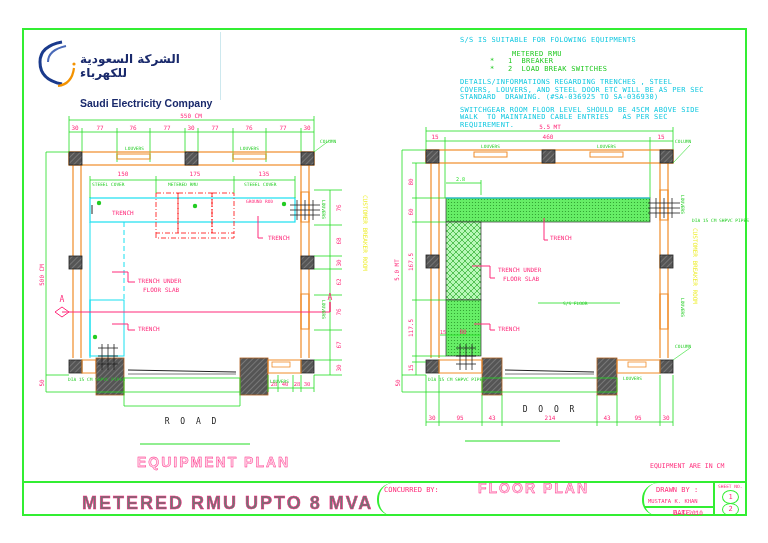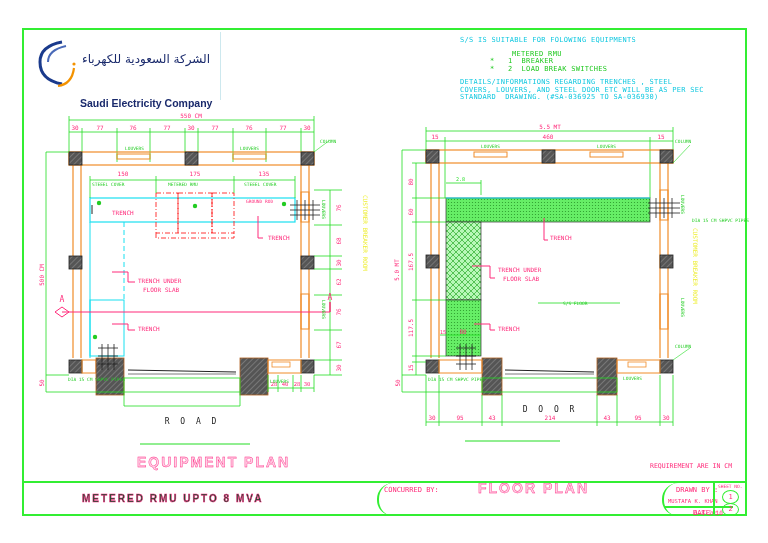--- a/index.html
+++ b/index.html
@@ -1,28 +1,28 @@
 <!DOCTYPE html>
 <html><head>
 <meta charset="utf-8">
 <style>
   html,body{margin:0;padding:0;background:#ffffff;}
   body{width:768px;height:543px;position:relative;overflow:hidden;font-family:"DejaVu Sans Mono","Liberation Mono",monospace;}
   .frame{position:absolute;left:22px;top:28px;width:725px;height:488px;border:2px solid #33ee33;box-sizing:border-box;}
   .logo-divider{position:absolute;left:220px;top:32px;width:1px;height:68px;background:#cde8ee;}
-  .logo-arabic{position:absolute;left:80px;top:52px;font-family:"DejaVu Sans",sans-serif;font-size:12px;color:#1a2a6c;font-weight:normal;direction:rtl;width:130px;text-align:right;}
+  .logo-arabic{position:absolute;left:80px;top:52px;font-family:"DejaVu Sans",sans-serif;font-size:12px;color:#1a2a6c;font-weight:bold;direction:rtl;width:130px;text-align:left;}
   .logo-en{position:absolute;left:80px;top:69px;font-family:"Liberation Sans",sans-serif;font-size:10.5px;color:#1a2a6c;font-weight:bold;margin-top:28px;}
   .notes{position:absolute;left:460px;top:24px;color:#10c8e0;font-size:7px;line-height:7.5px;letter-spacing:0.3px;white-space:pre;margin-top:13px;}
   .notes .equip{color:#1ec81e;}
   svg{position:absolute;left:0;top:0;}
   .lbl{font-family:"DejaVu Sans Mono","Liberation Mono",monospace;}
   .plan-title{position:absolute;font-family:"Liberation Sans",sans-serif;font-weight:bold;color:#ff1a7a;font-size:14px;letter-spacing:2px;-webkit-text-stroke:0.4px #ff1a7a;color:#ffd1e6;margin-top:28px;}
   .title-row{position:absolute;left:22px;top:481px;width:725px;height:35px;border-top:2px solid #33ee33;box-sizing:border-box;}
   .tcell{position:absolute;top:0;height:33px;border-left:2px solid #33ee33;box-sizing:border-box;font-size:7px;color:#ff2a7a;}
-  .big-title{position:absolute;left:60px;top:10px;font-family:"Liberation Sans",sans-serif;font-weight:bold;font-size:10px;letter-spacing:2px;color:#14532d;text-align:center;-webkit-text-stroke:0.5px #ff1a7a;}
+  .big-title{position:absolute;left:60px;top:10px;font-family:"Liberation Sans",sans-serif;font-weight:bold;font-size:18px;letter-spacing:2px;color:#737373;text-align:center;-webkit-text-stroke:0.5px #ff1a7a;}
   .dim-note{position:absolute;left:650px;top:462px;font-size:6.5px;color:#ff2a7a;}
 </style>
 </head>
 <body>
 
 <div class="frame"></div>
 
 <svg width="768" height="543">
   <g>
     <path d="M62 42 Q40 46 40 62 Q40 80 62 84" stroke="#1a3a8c" stroke-width="3" fill="none"></path>
@@ -30,21 +30,23 @@
     <path d="M58 86 Q72 84 74 68" stroke="#f39200" stroke-width="2.2" fill="none"></path>
     <circle cx="74" cy="64" r="1.6" fill="#f39200"></circle>
   </g>
 </svg>
 <div class="logo-divider"></div>
 <div class="logo-arabic">الشركة السعودية للكهرباء</div>
 <div class="logo-en">Saudi Electricity Company</div>
 
 <div class="notes"><div>S/S IS SUITABLE FOR FOLOWING EQUIPMENTS</div><div style="height:6px"></div><div class="equip" style="padding-left:52px">METERED RMU</div><div class="equip" style="padding-left:30px"><span>*</span>   <span>1</span>  <span>BREAKER</span></div><div class="equip" style="padding-left:30px"><span>*</span>   <span>2</span>  <span>LOAD BREAK SWITCHES</span></div><div style="height:6px"></div><div>DETAILS/INFORMATIONS REGARDING TRENCHES , STEEL
 COVERS, LOUVERS, AND STEEL DOOR ETC WILL BE AS PER SEC
-STANDARD  DRAWING. (#SA-036925 TO SA-036930)</div><div style="height:5px"></div></div>
+STANDARD  DRAWING. (#SA-036925 TO SA-036930)</div><div style="height:5px"></div><div>SWITCHGEAR ROOM FLOOR LEVEL SHOULD BE 45CM ABOVE SIDE
+WALK  TO MAINTAINED CABLE ENTRIES   AS PER SEC
+REQUIREMENT.</div></div>
 
 <svg width="768" height="543">
   <defs>
     <pattern id="hatch" width="4" height="4" patternUnits="userSpaceOnUse" patternTransform="rotate(45)">
       <rect width="4" height="4" fill="#555"></rect>
       <line x1="0" y1="0" x2="0" y2="4" stroke="#999" stroke-width="1"></line>
     </pattern>
     <pattern id="mesh" width="3" height="3" patternUnits="userSpaceOnUse">
       <rect width="3" height="3" fill="#66ee66"></rect>
       <circle cx="1.5" cy="1.5" r="0.6" fill="#2a9a2a"></circle>
@@ -350,28 +352,28 @@
   </g>
   <g class="lbl" font-size="8" fill="#222">
     <text x="192" y="424" text-anchor="middle" letter-spacing="3">R O A D</text>
     <text x="550" y="412" text-anchor="middle" letter-spacing="3">D O O R</text>
   </g>
 </svg>
 
 <div class="plan-title" style="left:137px;top:426px;">EQUIPMENT PLAN</div>
 <div class="plan-title" style="left:478px;top:452px;">FLOOR PLAN</div>
 
-<div class="dim-note">REQUIREMENT ARE IN CM</div>
+<div class="dim-note">EQUIPMENT ARE IN CM</div>
 
 <div class="title-row">
   <div class="big-title">METERED RMU UPTO 8 MVA</div>
   <div class="tcell" style="left:355px;width:97px;border-radius:16px;">
     <div style="position:absolute;left:5px;top:3px;">CONCURRED BY:</div>
   </div>
-  <div class="tcell" style="left:640px;width:83px;border-radius:16px;">
+  <div class="tcell" style="left:620px;width:83px;border-radius:16px;">
     <div style="position:absolute;left:12px;top:3px;">DRAWN  BY :</div>
     <div style="position:absolute;left:4px;top:15px;font-size:5.5px;">MUSTAFA K. KHAN</div>
     <div style="position:absolute;left:0;top:23px;width:69px;border-top:2px solid #33ee33;height:10px;">
       <span style="position:absolute;left:3px;top:1px;margin-left:26px;">DATE :</span>
       <span style="position:absolute;left:30px;top:1px;font-size:6px;">6-8-2010</span>
     </div>
   </div>
   <div class="tcell" style="left:691px;width:32px;">
     <div style="position:absolute;left:3px;top:1px;font-size:4.5px;">SHEET NO.</div>
     <div style="position:absolute;left:7px;top:7px;width:15px;height:12px;border:1.5px solid #33ee33;border-radius:50%;text-align:center;line-height:12px;font-size:7px;">1</div>

